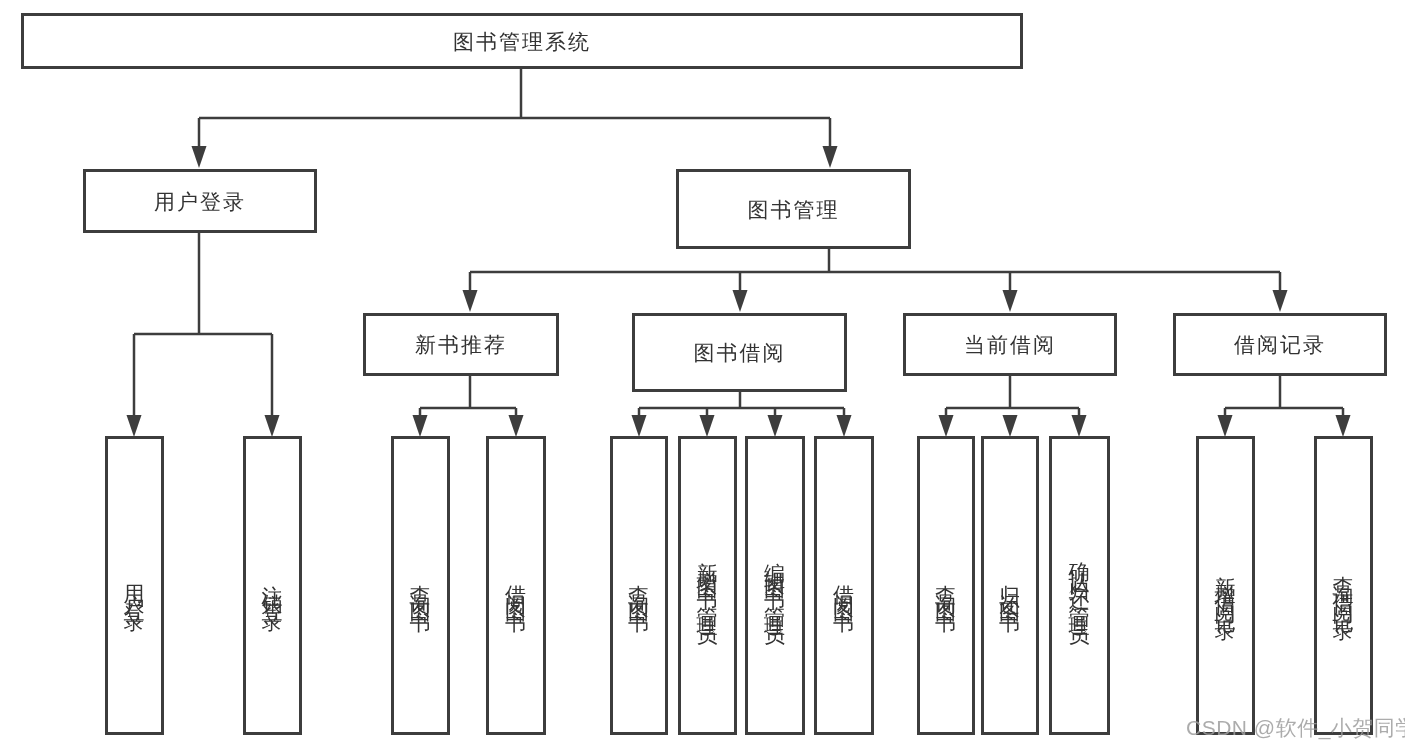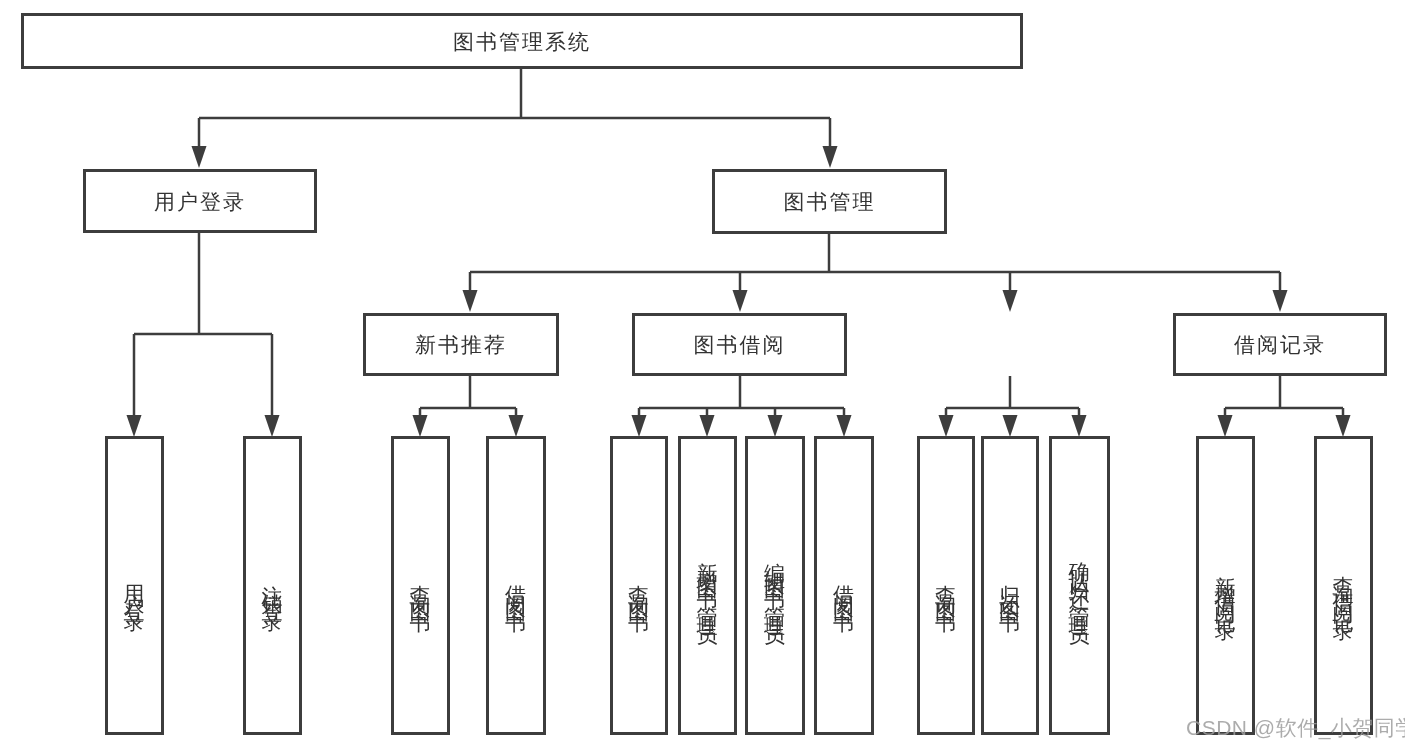--- a/index.html
+++ b/index.html
@@ -114,29 +114,32 @@
     </g>
   </svg>
 
   <div class="box" style="left:21px;top:13px;width:1002px;height:56px">
     <span>图书管理系统</span>
   </div>
 
   <div class="box" style="left:83px;top:169px;width:234px;height:64px">
     <span>用户登录</span>
   </div>
-  <div class="box" style="left:712px;top:169px;width:235px;height:65px">
+  <div class="box" style="left:676px;top:169px;width:235px;height:80px">
     <span>图书管理</span>
   </div>
 
   <div class="box" style="left:363px;top:313px;width:196px;height:63px">
     <span>新书推荐</span>
   </div>
-  <div class="box" style="left:632px;top:313px;width:215px;height:63px">
+  <div class="box" style="left:632px;top:313px;width:215px;height:79px">
     <span>图书借阅</span>
+  </div>
+  <div class="box" style="left:903px;top:313px;width:214px;height:63px">
+    <span>当前借阅</span>
   </div>
   <div class="box" style="left:1173px;top:313px;width:214px;height:63px">
     <span>借阅记录</span>
   </div>
 
   <div class="box v" style="left:105px;top:436px;width:59px;height:299px">
     <span>用户登录</span>
   </div>
   <div class="box v" style="left:243px;top:436px;width:59px;height:299px">
     <span>注销登录</span>

